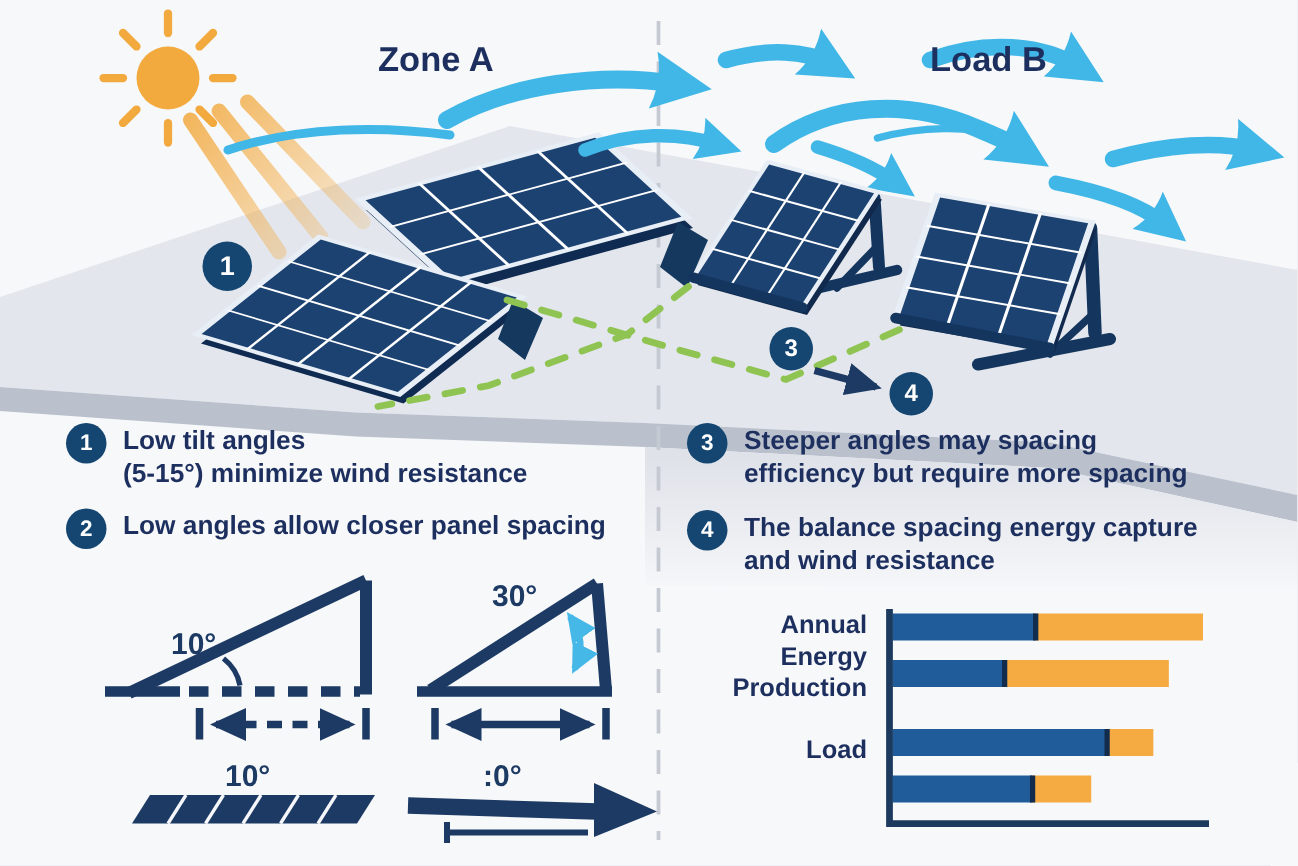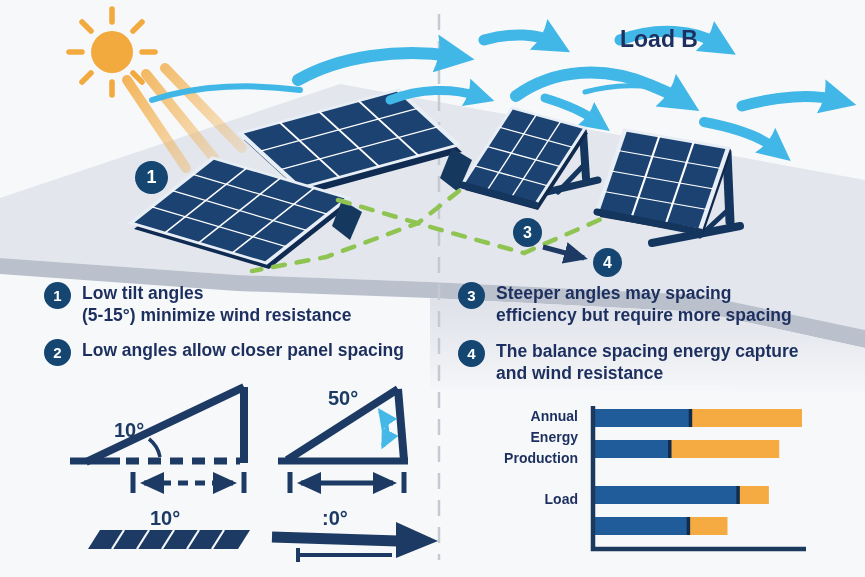--- a/index.html
+++ b/index.html
@@ -10,21 +10,21 @@
   .callout{position:absolute;display:flex;gap:11px;color:#1c2f5e;font-size:17.5px;line-height:22px;font-weight:600;}
   .badge{width:27px;height:27px;border-radius:50%;background:#144671;color:#fff;font-weight:bold;
          font-size:15px;display:flex;align-items:center;justify-content:center;flex:0 0 27px;}
   .scene-badge{position:absolute;border-radius:50%;background:#144671;color:#fff;font-weight:bold;
          display:flex;align-items:center;justify-content:center;}
   .sb-1{left:135px;top:161px;width:33px;height:33px;font-size:18px;}
   .sb-3{left:513px;top:218px;width:29px;height:29px;font-size:16px;}
   .sb-4{left:593px;top:248px;width:29px;height:29px;font-size:16px;}
   .angle-label{position:absolute;font-size:20px;font-weight:bold;color:#1c3a63;}
   .chart-labels{position:absolute;width:148px;text-align:right;color:#1c2f5e;
-                font-size:14px;font-weight:bold;line-height:21px;}
+                font-size:17px;font-weight:bold;line-height:21px;}
 </style>
 </head>
 <body>
 
 <div class="canvas">
 
   <svg class="scene" width="865" height="577" viewBox="0 0 865 577">
     <defs>
       <marker id="mw" markerUnits="strokeWidth" markerWidth="3.4" markerHeight="3.2" refX="1.4" refY="1.6" orient="auto">
         <path d="M0,0 L3.3,1.6 L0,3.2 Q0.55,1.6 0,0 Z" fill="#41b7e7"></path>
@@ -213,20 +213,21 @@
           <rect x="737.8299999999999" y="486" width="31.049999999999997" height="18" fill="#f5ab42"></rect>
           <rect x="736.3299999999999" y="486" width="3.5" height="18" fill="#122c4e"></rect>
           <rect x="595" y="517" width="93.14999999999999" height="18" fill="#1f5c99"></rect>
           <rect x="688.15" y="517" width="39.33" height="18" fill="#f5ab42"></rect>
           <rect x="686.65" y="517" width="3.5" height="18" fill="#122c4e"></rect>
         </g>
       <path d="M593,406 L593,549 L806,549" fill="none" stroke="#1b3a5e" stroke-width="4.5"></path>
     </g>
   </svg>
 
+  <div class="zone-title" style="left:252px;top:26px;">Zone A</div>
   <div class="zone-title" style="left:620px;top:26px;">Load B</div>
 
   <div class="scene-badge sb-1">1</div>
   <div class="scene-badge sb-3">3</div>
   <div class="scene-badge sb-4">4</div>
 
   <div class="callout" style="left:44px;top:282px;width:390px;">
     <div class="badge">1</div>
     <div>
       <div>Low tilt angles</div>
@@ -248,21 +249,21 @@
   </div>
   <div class="callout" style="left:458px;top:340px;width:400px;">
     <div class="badge">4</div>
     <div>
       <div>The balance spacing energy capture</div>
       <div>and wind resistance</div>
     </div>
   </div>
 
   <div class="angle-label" style="left:114px;top:419px;">10°</div>
-  <div class="angle-label" style="left:328px;top:387px;">50°</div>
+  <div class="angle-label" style="left:328px;top:387px;">30°</div>
   <div class="angle-label" style="left:150px;top:507px;">10°</div>
   <div class="angle-label" style="left:322px;top:507px;">:0°</div>
 
   <div class="chart-labels" style="left:430px;top:406px;">
     <div>Annual</div>
     <div>Energy</div>
     <div>Production</div>
   </div>
   <div class="chart-labels" style="left:430px;top:489px;">
     <div>Load</div>

